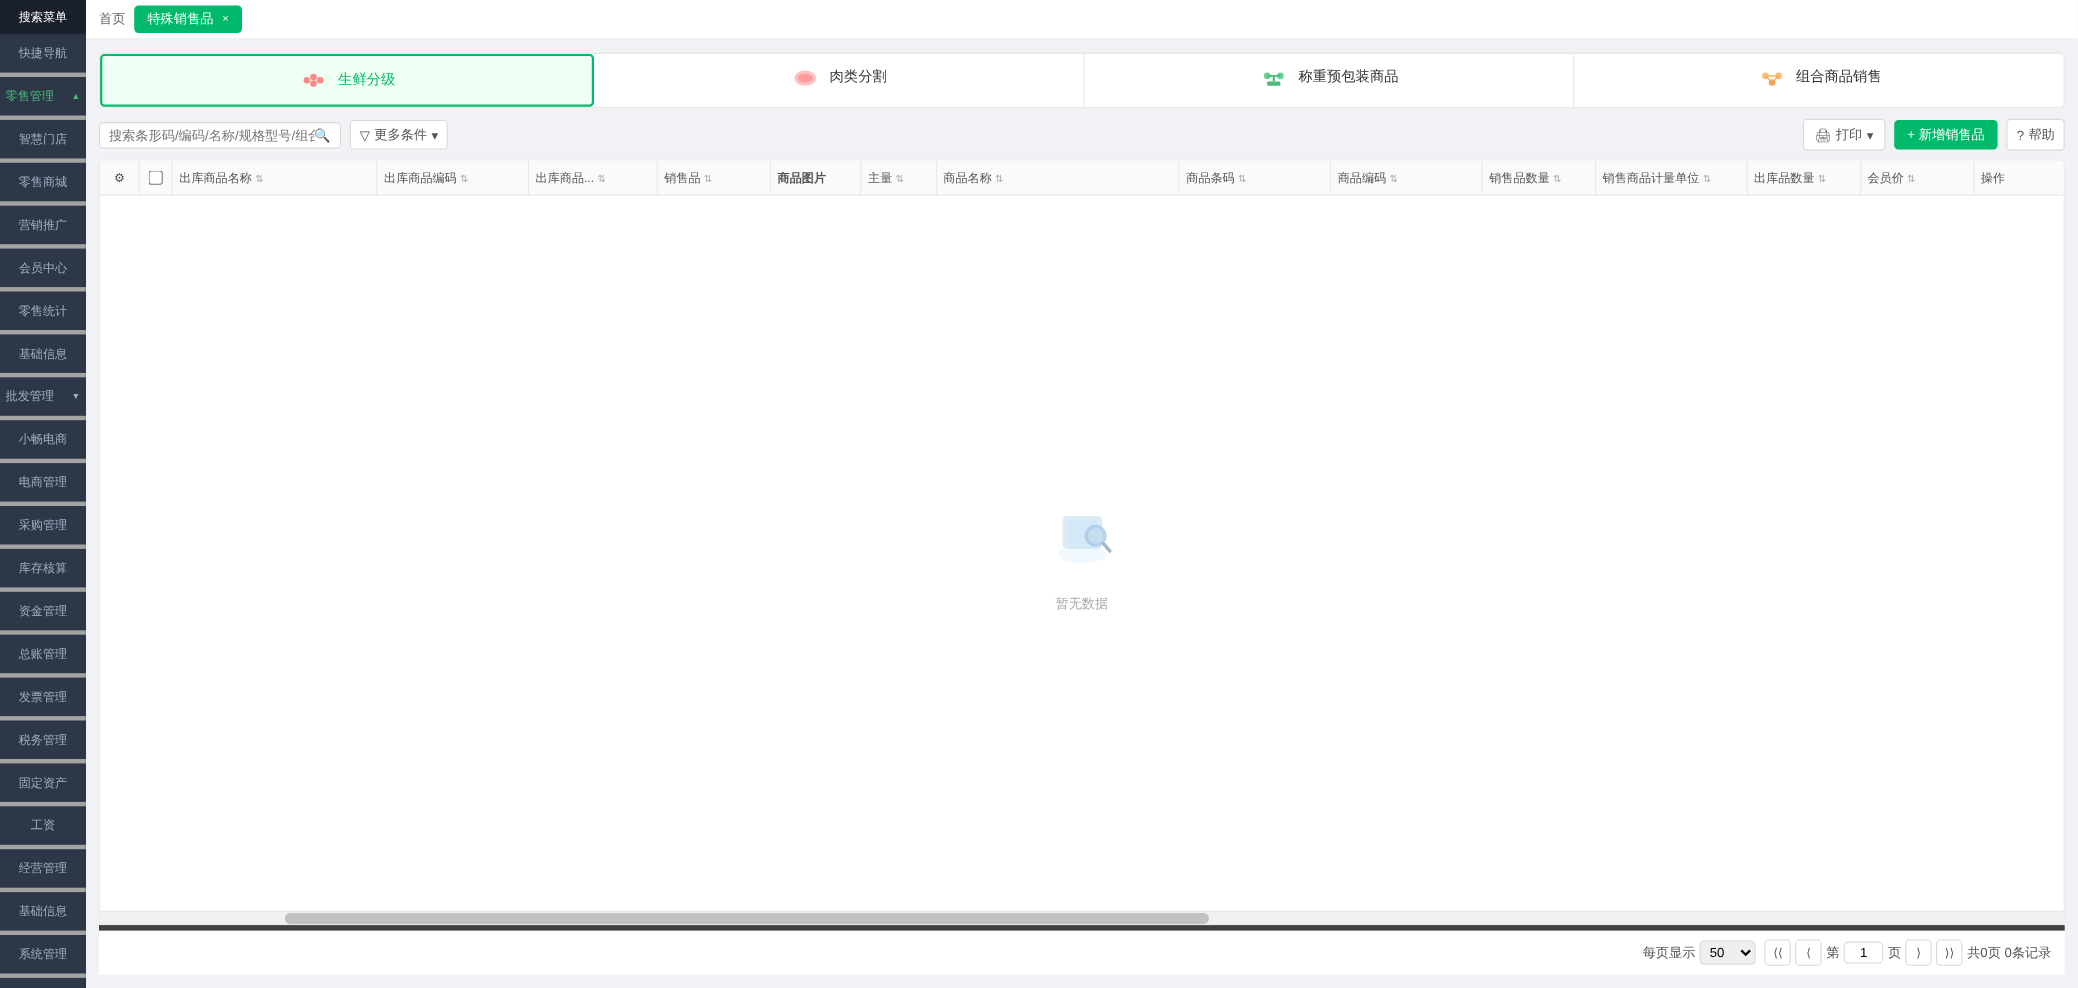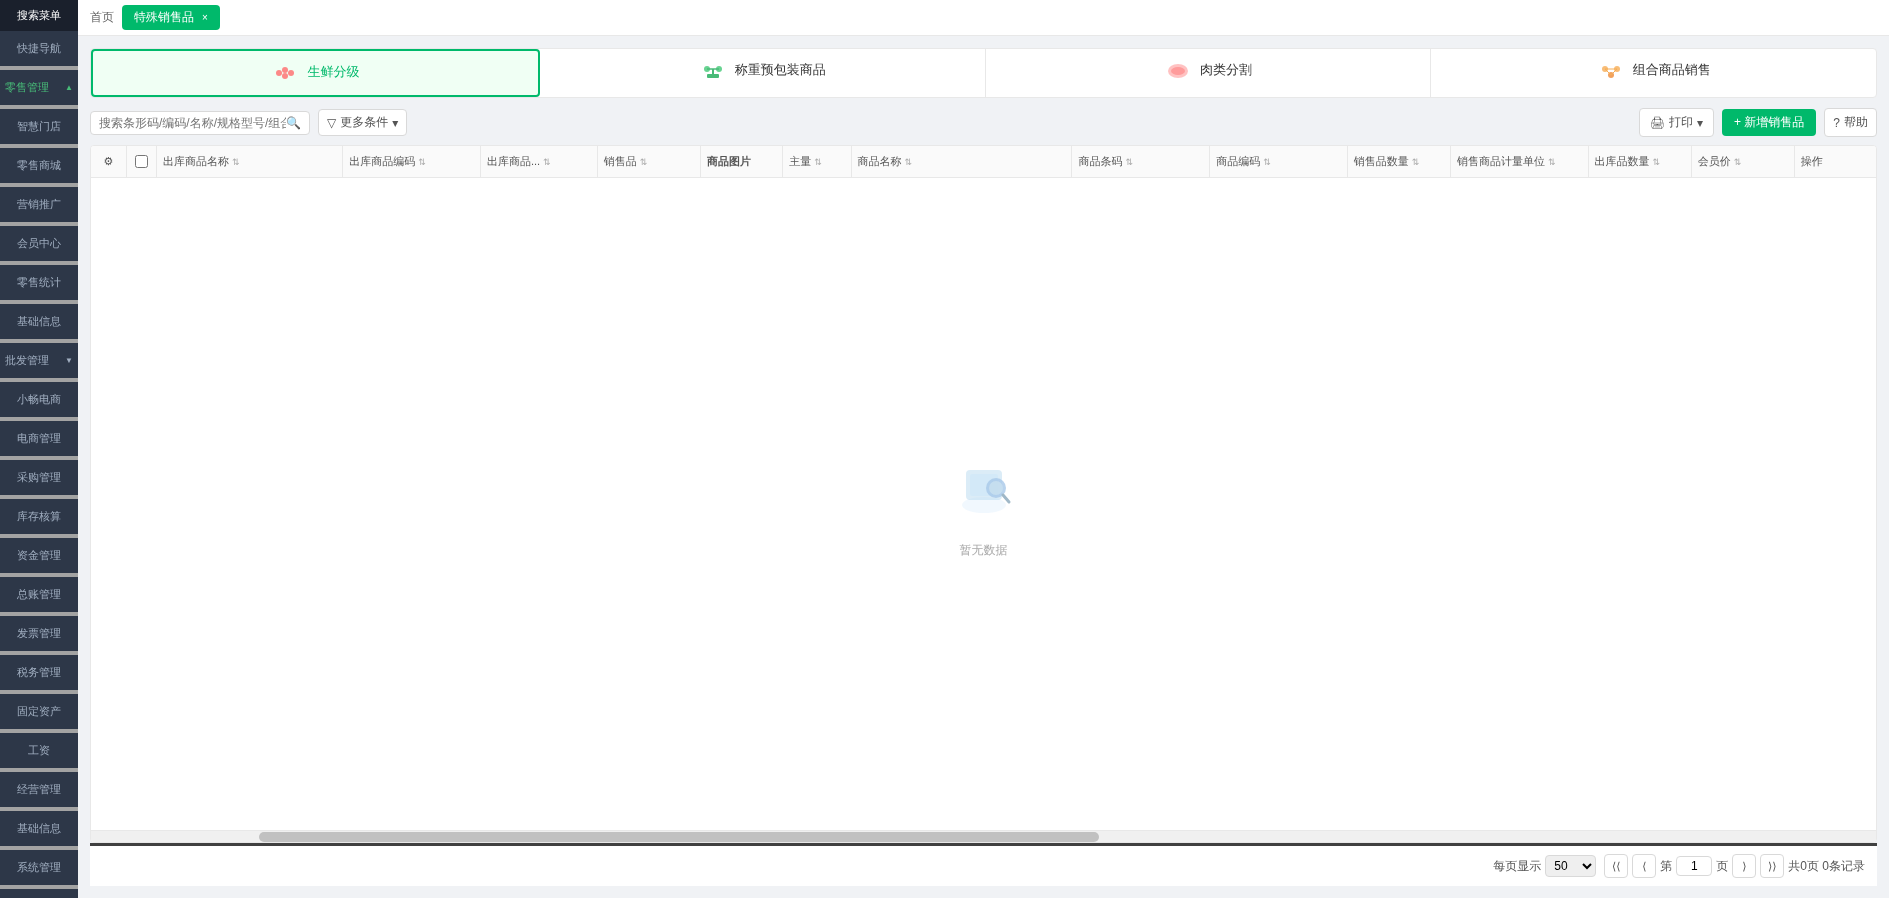--- a/index.html
+++ b/index.html
@@ -273,21 +273,21 @@
       height: 80px;
       margin-bottom: 12px;
     }
 
     
     .pagination {
       display: flex;
       align-items: center;
       justify-content: flex-end;
       padding: 8px 12px;
-      border-top: 3px solid #404040;
+      border-top: 5px solid #404040;
       background: #fff;
       font-size: 12px;
       color: #555;
       gap: 8px;
       flex-shrink: 0;
     }
     .page-size-select {
       display: flex;
       align-items: center;
       gap: 4px;
@@ -456,37 +456,37 @@
             <circle cx="14" cy="7" r="3" fill="#ff6b6b" opacity="0.8"></circle>
             <circle cx="20" cy="10" r="3" fill="#ff6b6b" opacity="0.8"></circle>
             <circle cx="14" cy="13" r="3" fill="#ff6b6b" opacity="0.8"></circle>
           </svg>
         </div>
         <span>生鲜分级</span>
       </div>
       <div class="cat-tab">
         <div class="cat-icon">
           <svg width="28" height="20" viewBox="0 0 28 20">
+            <ellipse cx="14" cy="10" rx="10" ry="7" fill="#ffb3b3" opacity="0.8"></ellipse>
+            <ellipse cx="14" cy="10" rx="7" ry="4" fill="#ff8080" opacity="0.6"></ellipse>
+          </svg>
+        </div>
+        <span>肉类分割</span>
+      </div>
+      <div class="cat-tab">
+        <div class="cat-icon">
+          <svg width="28" height="20" viewBox="0 0 28 20">
             <rect x="8" y="13" width="12" height="4" rx="1" fill="#48bb78"></rect>
             <rect x="13" y="8" width="2" height="5" fill="#48bb78"></rect>
             <circle cx="8" cy="8" r="3" fill="#68d391"></circle>
             <circle cx="20" cy="8" r="3" fill="#68d391"></circle>
             <line x1="8" y1="8" x2="20" y2="8" stroke="#48bb78" stroke-width="1.5"></line>
           </svg>
         </div>
         <span>称重预包装商品</span>
-      </div>
-      <div class="cat-tab">
-        <div class="cat-icon">
-          <svg width="28" height="20" viewBox="0 0 28 20">
-            <ellipse cx="14" cy="10" rx="10" ry="7" fill="#ffb3b3" opacity="0.8"></ellipse>
-            <ellipse cx="14" cy="10" rx="7" ry="4" fill="#ff8080" opacity="0.6"></ellipse>
-          </svg>
-        </div>
-        <span>肉类分割</span>
       </div>
       <div class="cat-tab">
         <div class="cat-icon">
           <svg width="28" height="20" viewBox="0 0 28 20">
             <circle cx="8" cy="8" r="3" fill="#f6ad55" opacity="0.8"></circle>
             <circle cx="20" cy="8" r="3" fill="#f6ad55" opacity="0.8"></circle>
             <circle cx="14" cy="14" r="3" fill="#ed8936" opacity="0.8"></circle>
             <line x1="8" y1="8" x2="20" y2="8" stroke="#f6ad55" stroke-width="1"></line>
             <line x1="8" y1="8" x2="14" y2="14" stroke="#f6ad55" stroke-width="1"></line>
             <line x1="20" y1="8" x2="14" y2="14" stroke="#f6ad55" stroke-width="1"></line>

